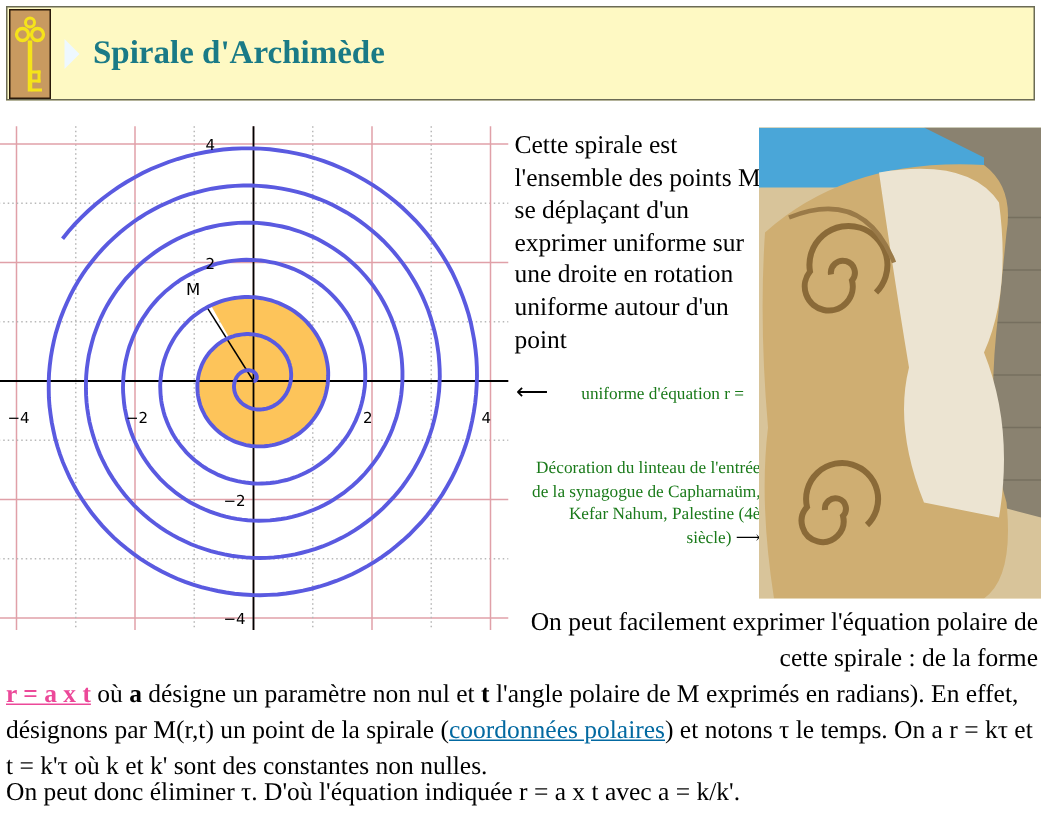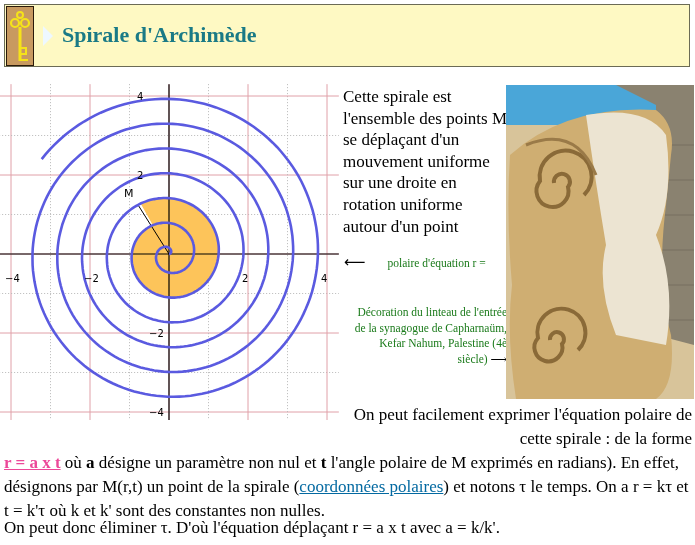--- a/index.html
+++ b/index.html
@@ -80,24 +80,24 @@
     <text x="84" y="202" font-size="10" font-family="DejaVu Sans, sans-serif" fill="#000">−2</text>
     <text x="242" y="202" font-size="10" font-family="DejaVu Sans, sans-serif" fill="#000">2</text>
     <text x="321" y="202" font-size="10" font-family="DejaVu Sans, sans-serif" fill="#000">4</text>
     <text x="137" y="20" font-size="10" font-family="DejaVu Sans, sans-serif" fill="#000">4</text>
     <text x="137" y="99" font-size="10" font-family="DejaVu Sans, sans-serif" fill="#000">2</text>
     <text x="149" y="257" font-size="10" font-family="DejaVu Sans, sans-serif" fill="#000">−2</text>
     <text x="149" y="336" font-size="10" font-family="DejaVu Sans, sans-serif" fill="#000">−4</text>
     <text x="124.01742259270287" y="116.89171024968553" font-size="11" font-family="DejaVu Sans, sans-serif" fill="#000">M</text>
   </svg>
 
-<div class="intro">Cette spirale est l'ensemble des points M se déplaçant d'un mouvement uniforme sur une droite en rotation uniforme autour d'un point</div>
+<div class="intro">Cette spirale est l'ensemble des points M se déplaçant d'un exprimer uniforme sur une droite en rotation uniforme autour d'un point</div>
 
 <div class="caption1">
-  <span class="larr">⟵</span><span>polaire d'équation r =</span>
+  <span class="larr">⟵</span><span>uniforme d'équation r =</span>
 </div>
 
 <div class="caption2">
   <span>Décoration du linteau de l'entrée de la synagogue de Capharnaüm, Kefar Nahum, Palestine (4è siècle)</span>
   <span class="rarr">⟶</span>
 </div>
 
 <div class="photo">
   <svg width="188" height="314" viewBox="0 0 188 314">
     <rect x="0" y="0" width="188" height="314" fill="#d8c49a"></rect>
@@ -118,13 +118,13 @@
       <path d="M44,255 a7,7 0 1,1 12,4 a14,14 0 1,1 -24,-6 a24,24 0 1,1 40,12"></path>
     </g>
     <path d="M20,60 Q70,40 90,90" fill="none" stroke="#9a7a48" stroke-width="3"></path>
   </svg>
 </div>
 
 <div class="body-text">
   <span class="first"><span>On peut facilement exprimer l'équation polaire de cette spirale : de la forme </span></span><span class="red">r = a x t</span><span>  où </span><span class="b">a</span><span> désigne un paramètre non nul et </span><span class="b">t</span><span> l'angle polaire de M exprimés en radians). En effet, désignons par M(r,t) un point de la spirale (</span><a class="link" href="#">coordonnées polaires</a><span>) et notons τ le temps. On a r = kτ et t = k'τ où k et k' sont des constantes non nulles.</span>
 </div>
 
-<div class="para2">On peut donc éliminer τ. D'où l'équation déplaçant r = a x t avec a = k/k'.</div>
+<div class="para2">On peut donc éliminer τ. D'où l'équation indiquée r = a x t avec a = k/k'.</div>
 
 </body></html>

